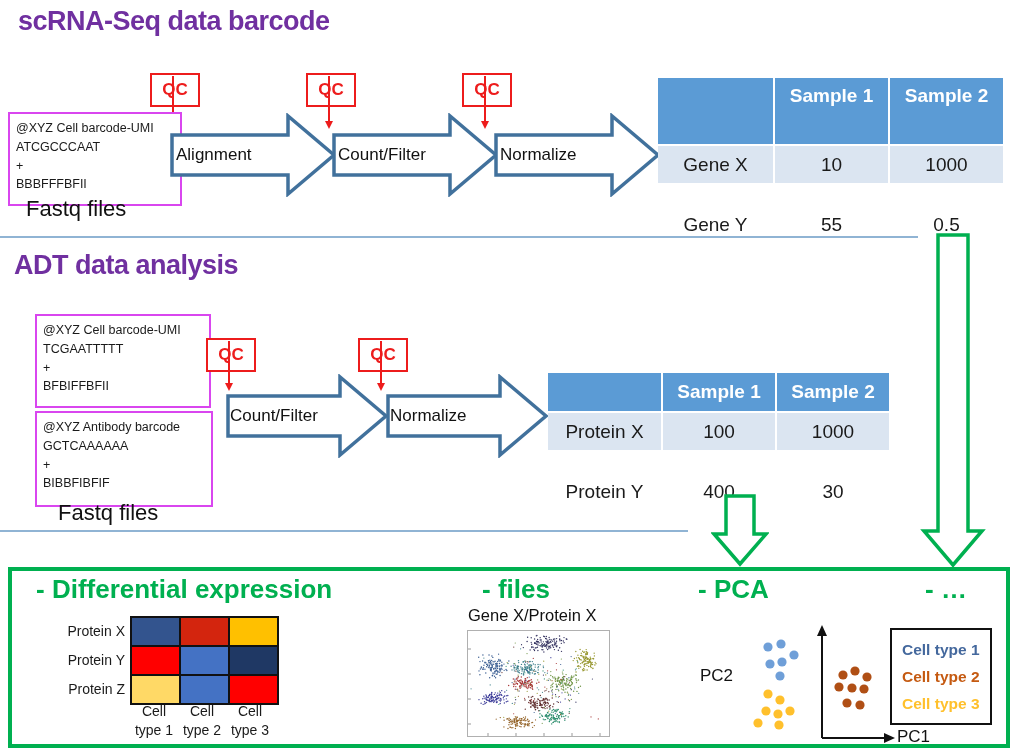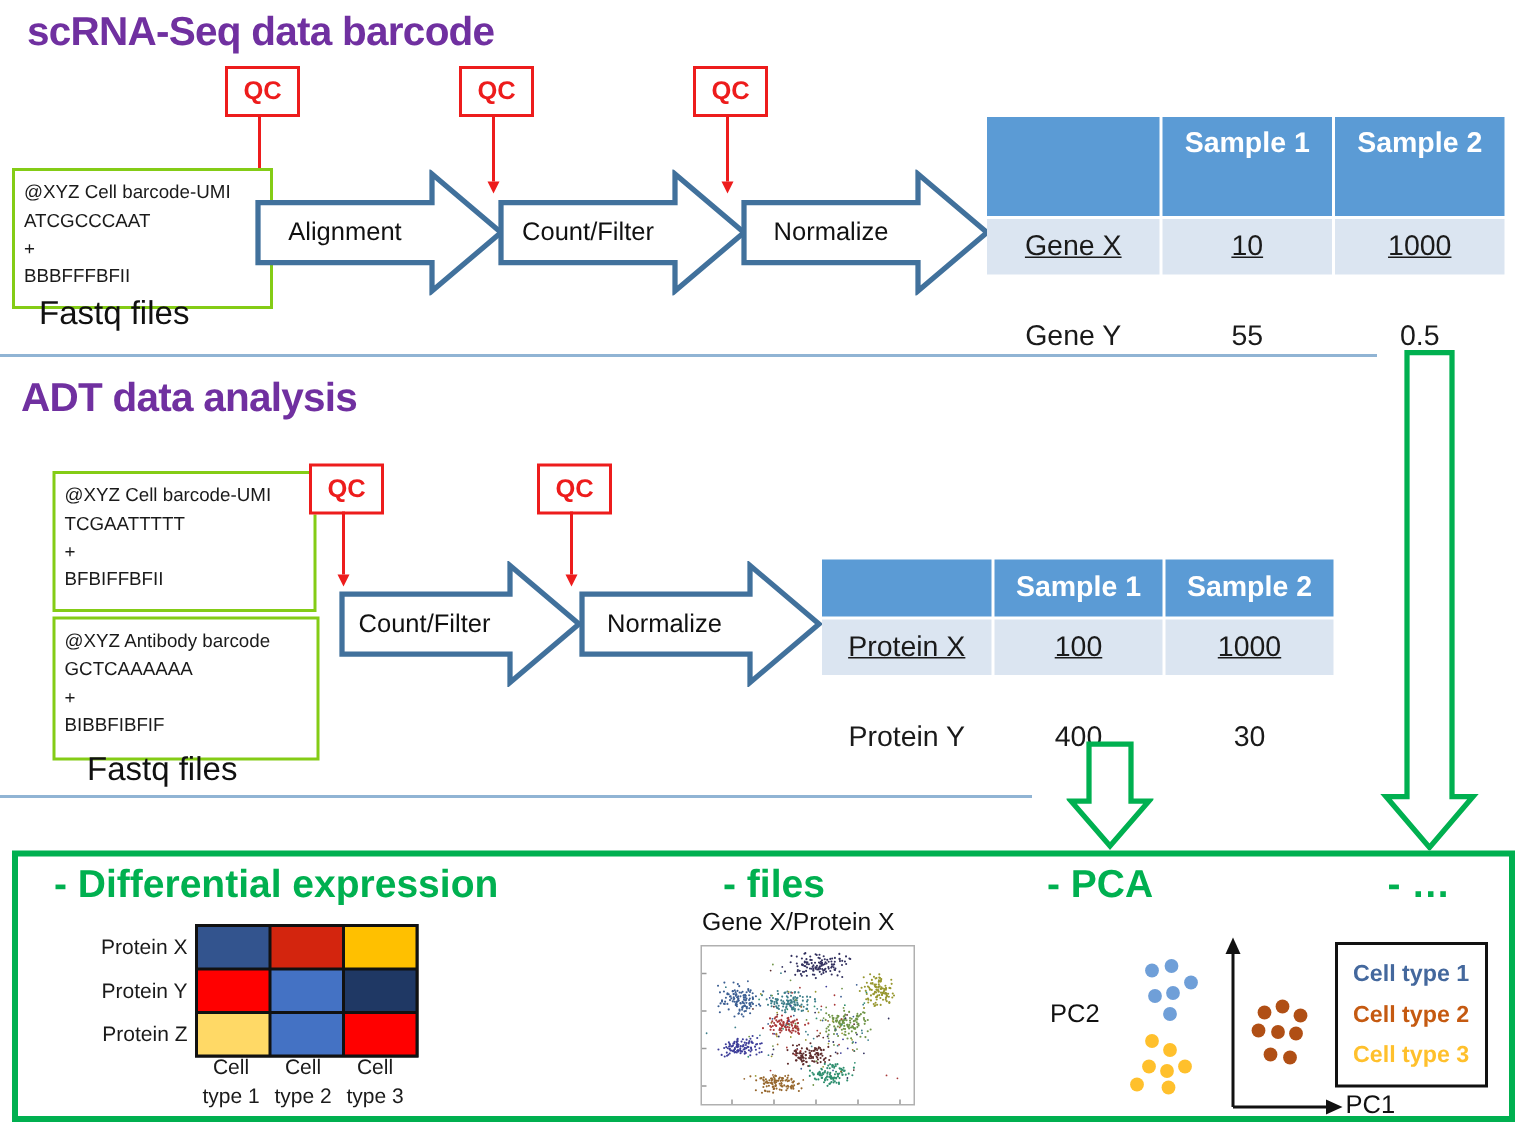--- a/index.html
+++ b/index.html
@@ -1,30 +1,30 @@
 <!DOCTYPE html>
 <html><head>
 <meta charset="utf-8">
 <style>
   html,body{margin:0;padding:0;background:#fff;}
   #canvas{position:relative;width:1020px;height:753px;background:#fff;overflow:hidden;
           font-family:"Liberation Sans",sans-serif;color:#1a1a1a;}
   .abs{position:absolute;}
   .sec-title{font-size:27px;font-weight:bold;color:#7030a0;letter-spacing:-0.5px;}
   .qc-box{width:46px;height:30px;border:2px solid #ed1c1c;color:#ed1c1c;font-size:17px;font-weight:600;
-          display:flex;align-items:center;justify-content:center;background:#fff;}
+          display:flex;align-items:center;justify-content:center;background:#fff;margin-top:29px;}
   .red-stem{width:2px;background:#ed1c1c;}
   .red-head{width:0;height:0;border-left:4px solid transparent;border-right:4px solid transparent;border-top:8px solid #ed1c1c;}
-  .fastq-box{border:2px solid #84cc16;background:#fff;font-size:12.5px;line-height:1.5;padding:5px 6px;white-space:nowrap;}
+  .fastq-box{border:2px solid #d946ef;background:#fff;font-size:12.5px;line-height:1.5;padding:5px 6px;white-space:nowrap;}
   .fastq-caption{font-size:22px;color:#111;}
-  .step-label{font-size:17px;text-align:center;color:#111;}
+  .step-label{font-size:17px;text-align:left;color:#111;}
   .dtable{display:grid;gap:2px;background:#fff;}
   .th{background:#5b9bd5;color:#fff;font-weight:bold;font-size:19px;text-align:center;padding-top:7px;box-sizing:border-box;}
   .td{font-size:19px;display:flex;align-items:center;justify-content:center;}
-  .r1{background:#dbe5f1;text-decoration:underline;} .r2{background:#eab308;margin-top:40px;}
+  .r1{background:#dbe5f1;} .r2{background:#eab308;margin-top:40px;}
   .divider{height:2px;background:#90b4d4;}
   .green-title{font-size:26px;font-weight:bold;color:#00b050;white-space:nowrap;}
   .green-box{border:4px solid #00b050;background:#fff;}
   .hm-grid{display:grid;grid-template-columns:repeat(3,47px);grid-template-rows:repeat(3,27px);
            gap:2px;background:#111;border:2px solid #111;}
   .hm-rowlabel{font-size:14px;text-align:right;height:29px;display:flex;align-items:center;justify-content:flex-end;}
   .hm-collabel{font-size:14px;text-align:center;line-height:1.35;}
   .tsne-subtitle{font-size:16.5px;color:#111;}
   .plot-frame{background:#fff;border:1px solid #b0b0b0;}
   .axis-label{font-size:17px;color:#111;}

